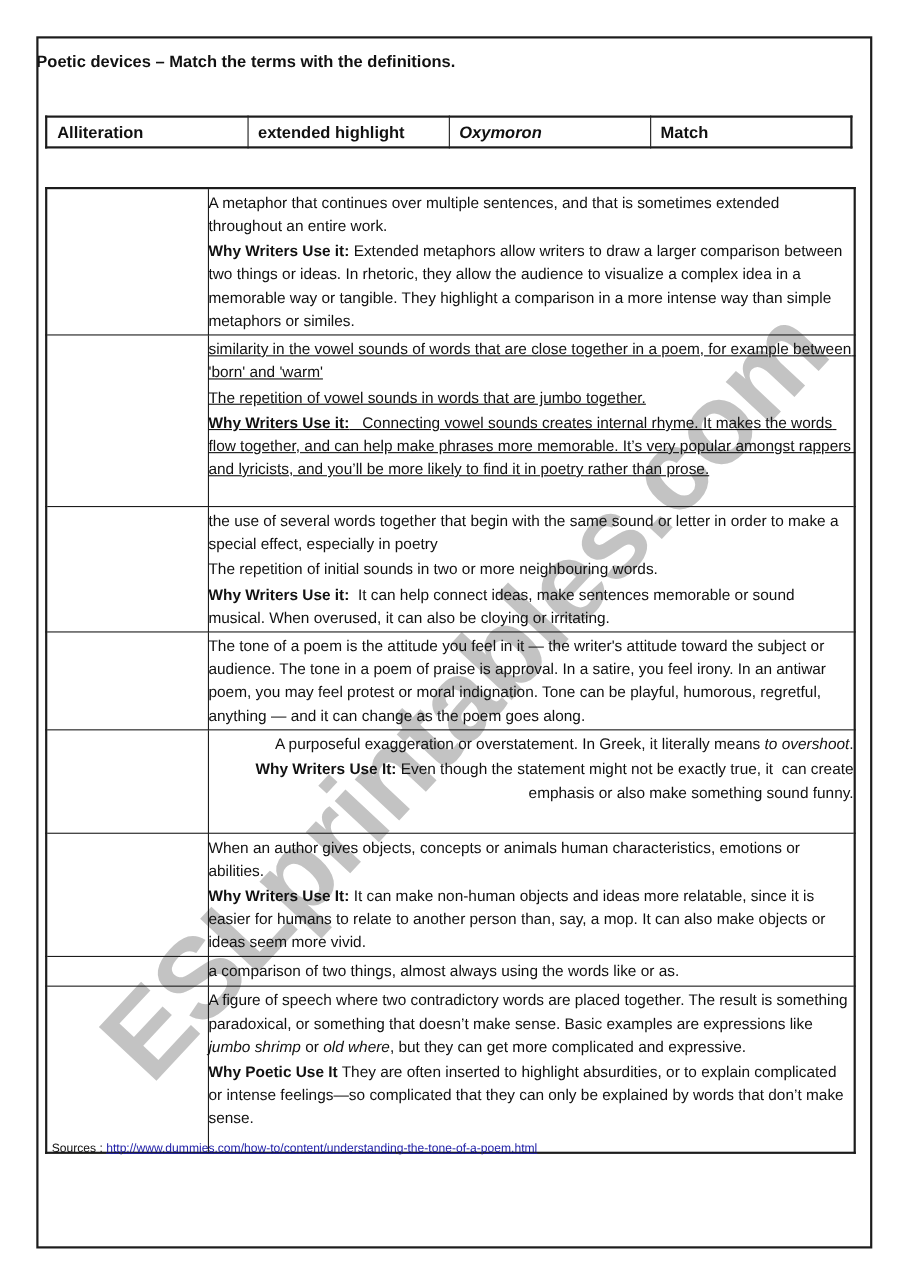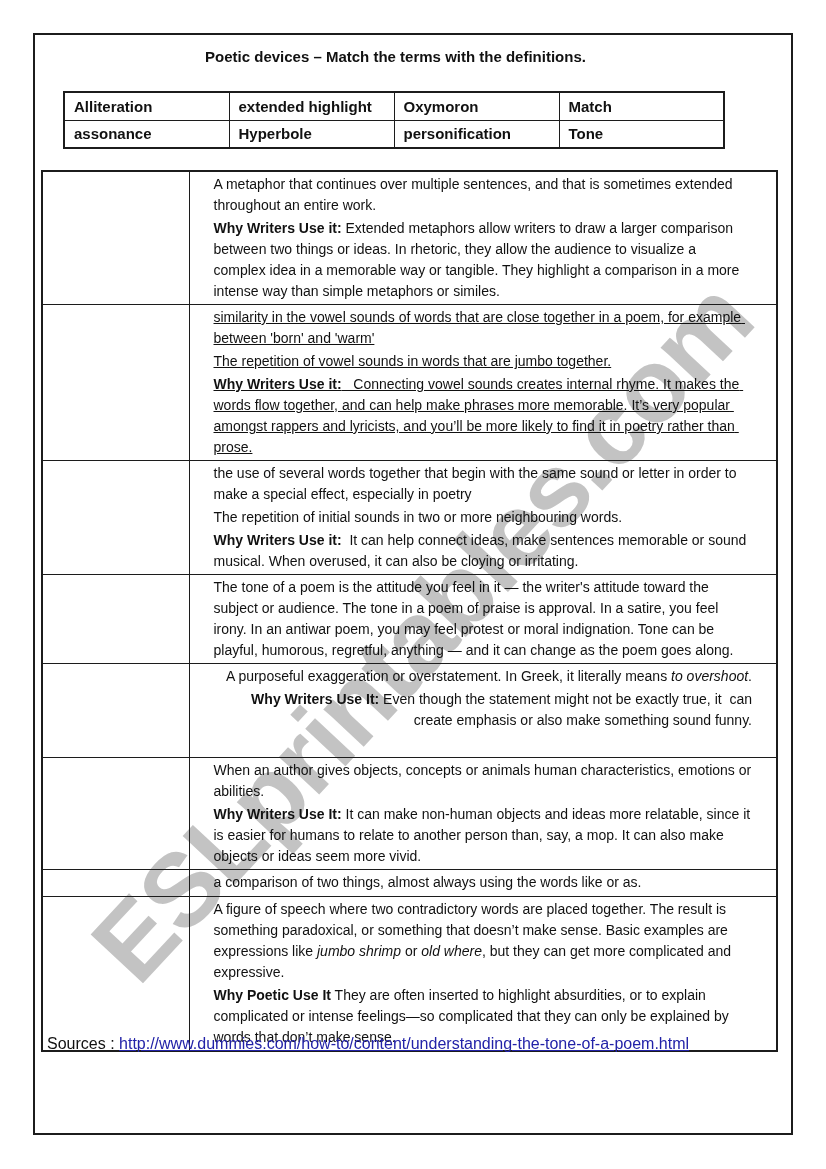--- a/index.html
+++ b/index.html
@@ -21,67 +21,66 @@
   .watermark{
     position:absolute;left:422px;top:632px;
     transform:translate(-50%,-50%) rotate(-47deg);
     font-size:104px;font-weight:bold;letter-spacing:-2px;
     color:#b5b5b5;opacity:.8;white-space:nowrap;
     z-index:1;user-select:none;
   }
   .content{position:relative;z-index:1;}
   .doc-title{
     position:absolute;left:33px;top:48px;width:725px;
-    text-align:center;font-size:15px;font-weight:bold;
+    text-align:left;font-size:15px;font-weight:bold;
   }
   table{border-collapse:collapse;background:transparent;}
   
   .terms-table{
-    position:absolute;left:41px;top:91px;width:662px;
+    position:absolute;left:41px;top:105px;width:734px;
     table-layout:fixed;
     border:2px solid #1c1c1c;
-    margin-left:22px;
   }
   .terms-table td{
     border:1px solid #1c1c1c;
     height:28px;padding:2px 9px;
     font-size:15px;font-weight:bold;vertical-align:middle;
     background:transparent;
   }
-  .terms-table td.it{}
+  .terms-table td.it{font-style:italic;}
   
   .defs-table{
     position:absolute;left:41px;top:170px;width:735px;
     table-layout:fixed;
     border:2px solid #1c1c1c;
   }
   .defs-table td{
     border:1px solid #1c1c1c;
-    vertical-align:top;padding:2px 24px;
+    vertical-align:top;padding:2px 0;
     font-size:14px;line-height:21px;
     background:transparent;
   }
   .defs-table col.c-answer{width:147px;}
   .defs-table col.c-def{width:588px;}
   .defs-table p{margin:0 0 2px 0;white-space:pre-wrap;}
   .defs-table p:last-child{margin-bottom:0;}
   .defs-table tr:nth-child(1) td{height:127px;}
   .defs-table tr:nth-child(2) td{height:156px;text-decoration:underline;}
   .defs-table tr:nth-child(3) td{height:114px;}
   .defs-table tr:nth-child(4) td{height:87px;}
   .defs-table tr:nth-child(5) td{height:94px;text-align:right;}
   .defs-table tr:nth-child(6) td{height:107px;}
   .defs-table tr:nth-child(7) td{height:27px;}
   .defs-table tr:nth-child(8) td{height:151px;}
   .defs-table strong{font-weight:bold;}
   .defs-table em{font-style:italic;}
   
   .sources{
     position:absolute;left:47px;top:1036px;width:720px;
-    font-size:16px;line-height:16px;color:#111;
+    font-size:11px;line-height:16px;color:#111;
   }
   .sources a{color:#2222a8;text-decoration:underline;}
 </style>
 </head>
 <body>
 
 <div class="page">
 
   <div class="watermark">ESLprintables.com</div>
 
@@ -90,26 +89,20 @@
   <div class="content">
     <div class="doc-title">Poetic devices – Match the terms with the definitions.</div>
 
     <table class="terms-table">
       <tbody id="terms-body">
           <tr>
             <td>Alliteration</td>
             <td>extended highlight</td>
             <td class="it">Oxymoron</td>
             <td>Match</td>
-          </tr>
-          <tr>
-            <td>assonance</td>
-            <td>Hyperbole</td>
-            <td>personification</td>
-            <td>Tone</td>
           </tr>
         </tbody>
     </table>
 
     <table class="defs-table">
       <colgroup>
           <col class="c-answer">
           <col class="c-def">
         </colgroup>
       <tbody id="defs-body">

